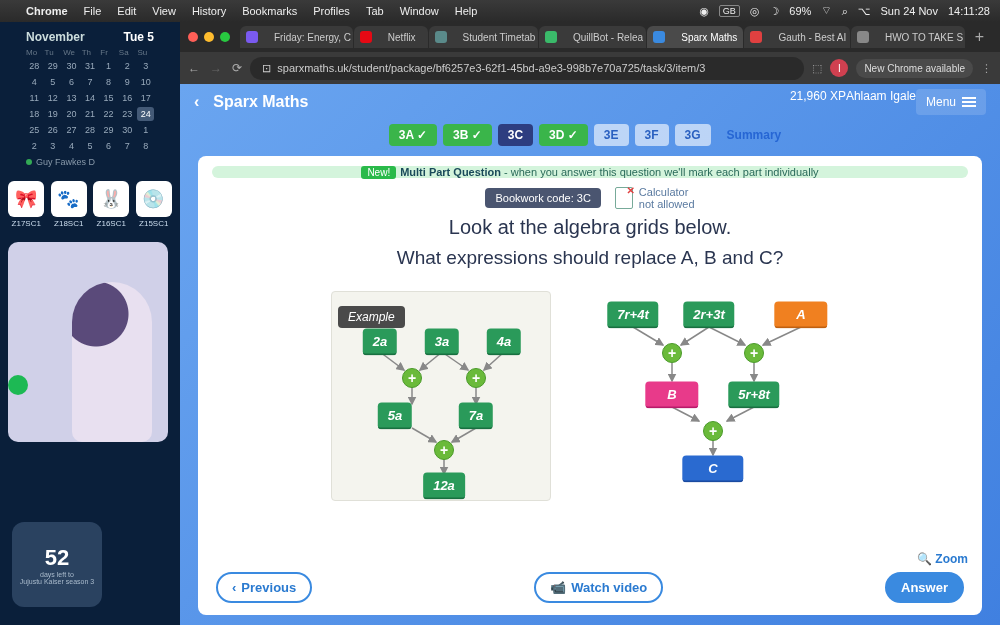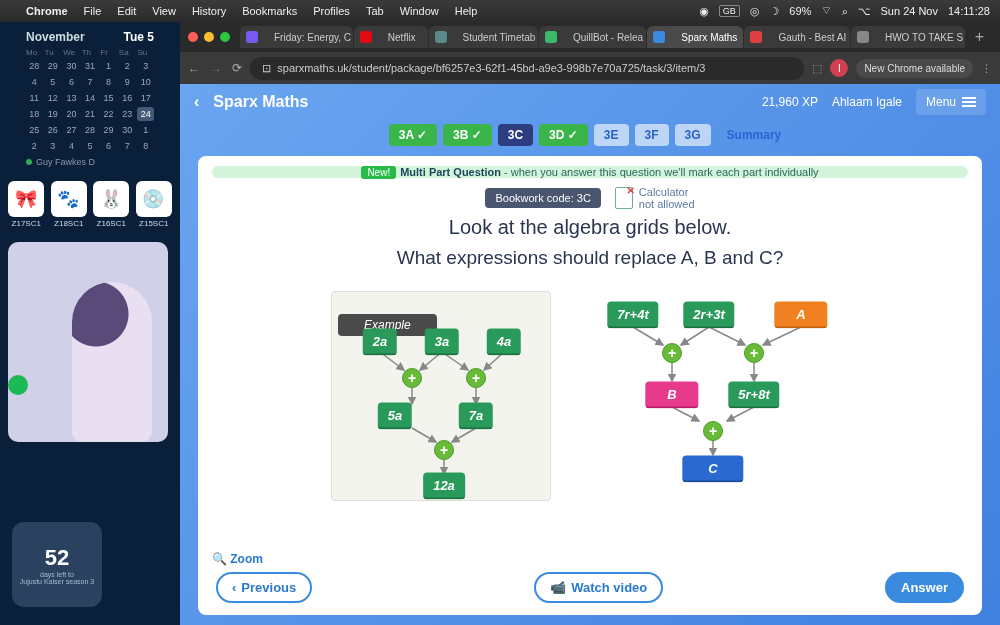--- a/index.html
+++ b/index.html
@@ -39,21 +39,21 @@
 .tab .x{margin-left:auto;font-size:10px;color:#999}
 .urlrow{height:32px;background:#3a3a3a;display:flex;align-items:center;padding:0 8px;gap:8px;font-size:12px;color:#aaa}
 .urlrow .nav{display:flex;gap:10px}
 .urlbar{flex:1;background:#2a2a2a;border-radius:14px;padding:5px 12px;font-size:11px;color:#ccc;display:flex;align-items:center;gap:6px}
 .rchrome{display:flex;gap:8px;align-items:center;font-size:11px}
 .ncp{background:#4a4a4a;padding:4px 8px;border-radius:10px;font-size:10px;color:#ddd}
 .page{flex:1;background:linear-gradient(135deg,#6aa5f0,#4080e0);display:flex;flex-direction:column;overflow:hidden}
 .phead{height:36px;display:flex;align-items:center;padding:0 14px;color:#fff;gap:14px}
 .phead .back{font-size:16px;font-weight:700}
 .phead .title{font-size:16px;font-weight:700}
-.phead .right{margin-left:auto;display:flex;gap:14px;align-items:center;font-size:12px}
+.phead .right{margin-left:auto;display:flex;align-items:flex-start;font-size:12px}
 .phead .menu{display:flex;align-items:center;gap:6px;background:rgba(255,255,255,.15);padding:6px 10px;border-radius:4px}
 .ham{display:flex;flex-direction:column;gap:2px}
 .ham span{width:14px;height:2px;background:#fff}
 .tasknav{display:flex;justify-content:center;gap:6px;padding:4px 0}
 .tn{padding:4px 10px;border-radius:4px;font-size:12px;font-weight:600;color:#2a60c0;background:rgba(255,255,255,.6)}
 .tn.done{background:#3ab54a;color:#fff}
 .tn.active{background:#2d3d80;color:#fff}
 .tn.summary{background:transparent;color:#2666d4;font-weight:600}
 .card{margin:6px 18px 10px;background:#fff;border-radius:8px;flex:1;padding:10px 14px 12px;display:flex;flex-direction:column;overflow:hidden}
 .banner{background:#d4f4dc;border-radius:6px;padding:0 10px;text-align:center;font-size:11px;color:#2a6a5a;margin-bottom:8px}
@@ -62,30 +62,30 @@
 .meta{display:flex;justify-content:center;gap:14px;align-items:center;font-size:11px;margin-bottom:6px}
 .bw{background:#4a5570;color:#fff;padding:4px 10px;border-radius:4px}
 .calc{display:flex;gap:6px;color:#5a7aa0;align-items:center}
 .calc .icn{width:18px;height:22px;border:1px solid #7a9;border-radius:2px;position:relative}
 .calc .icn::after{content:"✕";position:absolute;right:-3px;top:-3px;color:#e04040;font-size:10px;font-weight:700}
 .q1{text-align:center;font-size:20px;color:#2a3550;margin-bottom:8px}
 .q2{text-align:center;font-size:19px;color:#2a3550;margin-bottom:22px}
 .grids{display:flex;gap:18px;justify-content:center;flex:1}
 .gbox{width:220px;height:210px;position:relative;background:#f4f4ee;border:1px solid #e0e0d8;border-radius:4px}
 .gbox2{width:280px;height:210px;position:relative}
-.extag{position:absolute;top:22px;left:6px;background:#4a4a4a;color:#fff;padding:4px 26px;border-radius:4px;font-size:12px;font-style:italic}
+.extag{position:absolute;top:14px;left:6px;background:#4a4a4a;color:#fff;padding:4px 10px;border-radius:4px;font-size:12px;font-style:italic}
 .node{position:absolute;background:#2a9a5a;color:#fff;font-size:13px;font-style:italic;font-weight:600;padding:5px 10px;border-radius:4px;transform:translate(-50%,-50%);white-space:nowrap;border-bottom:2px solid #187040}
 .plus{position:absolute;width:20px;height:20px;background:#6aba3a;border-radius:50%;color:#fff;display:flex;align-items:center;justify-content:center;font-size:14px;font-weight:700;transform:translate(-50%,-50%);border:1px solid #4a9a2a}
 .node.pink{background:#e83a8a;border-bottom-color:#b81a6a}
 .node.orange{background:#f08020;border-bottom-color:#c06010}
 .node.blue{background:#2a6ad0;border-bottom-color:#1a4aa0}
 .footer{display:flex;justify-content:space-between;align-items:center;padding:6px 4px 0}
 .btn{border:2px solid #3a8ae0;color:#2a7ad0;background:#fff;padding:6px 14px;border-radius:18px;font-size:13px;font-weight:600;display:flex;align-items:center;gap:5px}
 .btn.primary{background:#3a8ae0;color:#fff;border-color:#3a8ae0}
-.zoom{text-align:left;color:#2a7ad0;font-size:12px;font-weight:600;margin-top:4px}
+.zoom{text-align:right;color:#2a7ad0;font-size:12px;font-weight:600;margin-top:4px}
 svg.arrows{position:absolute;inset:0;width:100%;height:100%;pointer-events:none}
 svg.arrows line{stroke:#888;stroke-width:1.5;marker-end:url(#ah)}
 </style>
 </head>
 <body>
 
 <div class="menubar">
   <span></span>
   <span style="font-weight:600">Chrome</span>
   <span>File</span>

